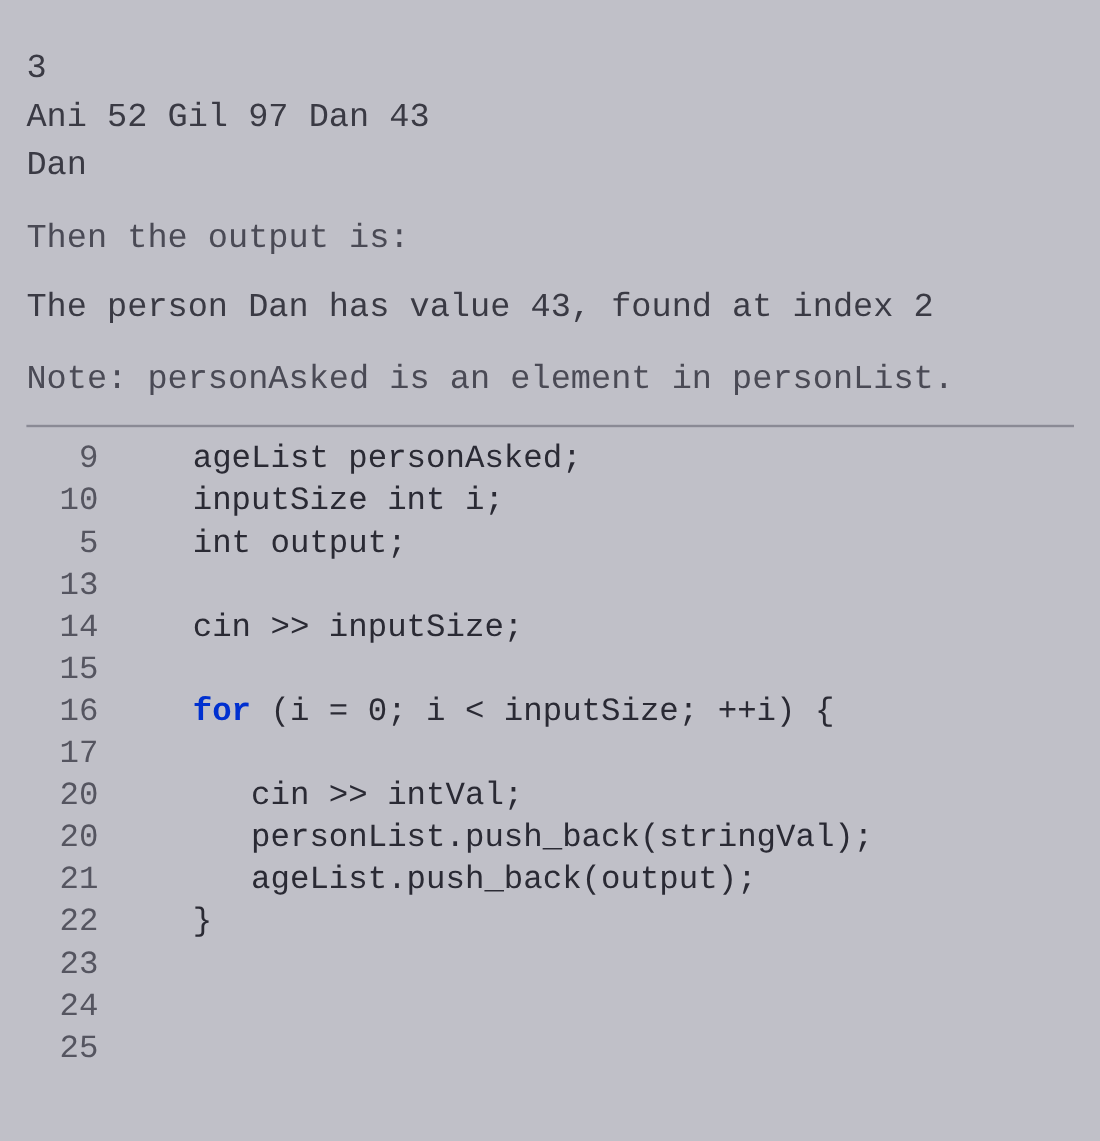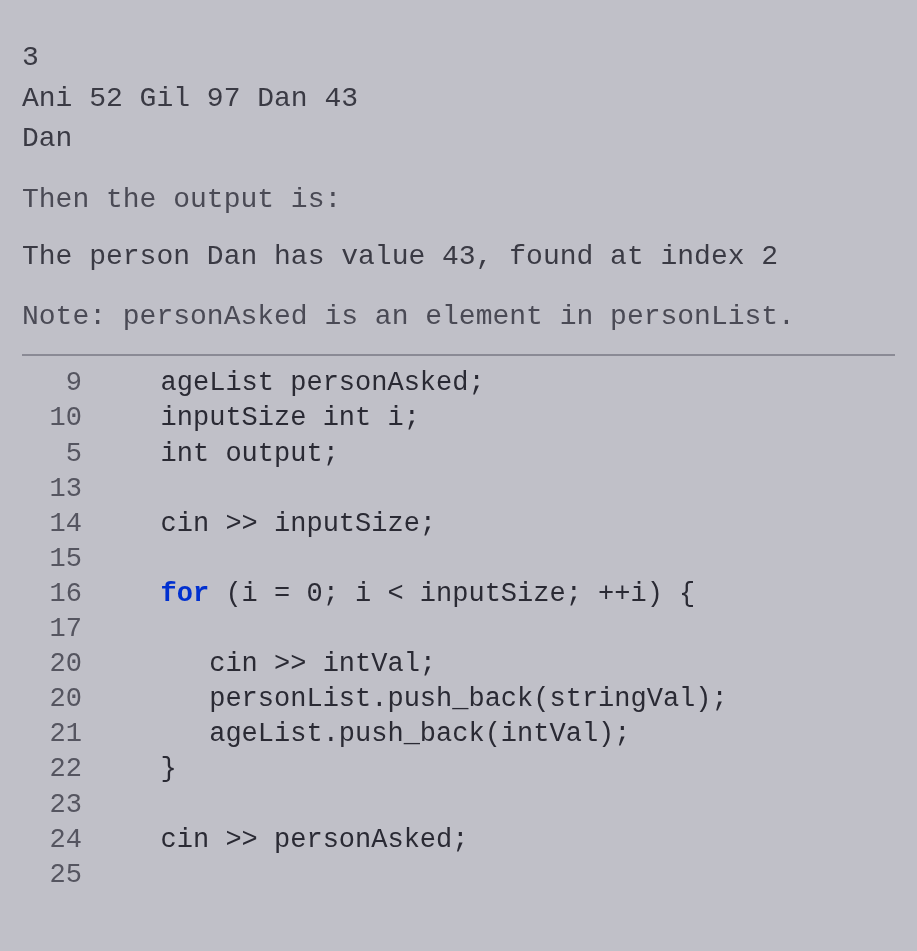--- a/index.html
+++ b/index.html
@@ -119,33 +119,33 @@
       <div class="code-line">
         <span class="gutter">20</span>
         <span class="code-text"><span>      </span><span>cin &gt;&gt; intVal;</span></span>
       </div>
       <div class="code-line">
         <span class="gutter">20</span>
         <span class="code-text"><span>      </span><span>personList.push_back(stringVal);</span></span>
       </div>
       <div class="code-line">
         <span class="gutter">21</span>
-        <span class="code-text"><span>      </span><span>ageList.push_back(intVal);</span></span>
+        <span class="code-text"><span>      </span><span>ageList.push_back(output);</span></span>
       </div>
       <div class="code-line">
         <span class="gutter">22</span>
         <span class="code-text"><span>   </span><span>}</span></span>
       </div>
       <div class="code-line">
         <span class="gutter">23</span>
         <span class="code-text"><span></span><span></span></span>
       </div>
       <div class="code-line">
         <span class="gutter">24</span>
-        <span class="code-text"><span>   </span><span>cin &gt;&gt; personAsked;</span></span>
+        <span class="code-text"><span>   </span></span>
       </div>
       <div class="code-line">
         <span class="gutter">25</span>
         <span class="code-text"><span></span><span></span></span>
       </div>
     </div>
 
 </div>
 
 </body></html>

